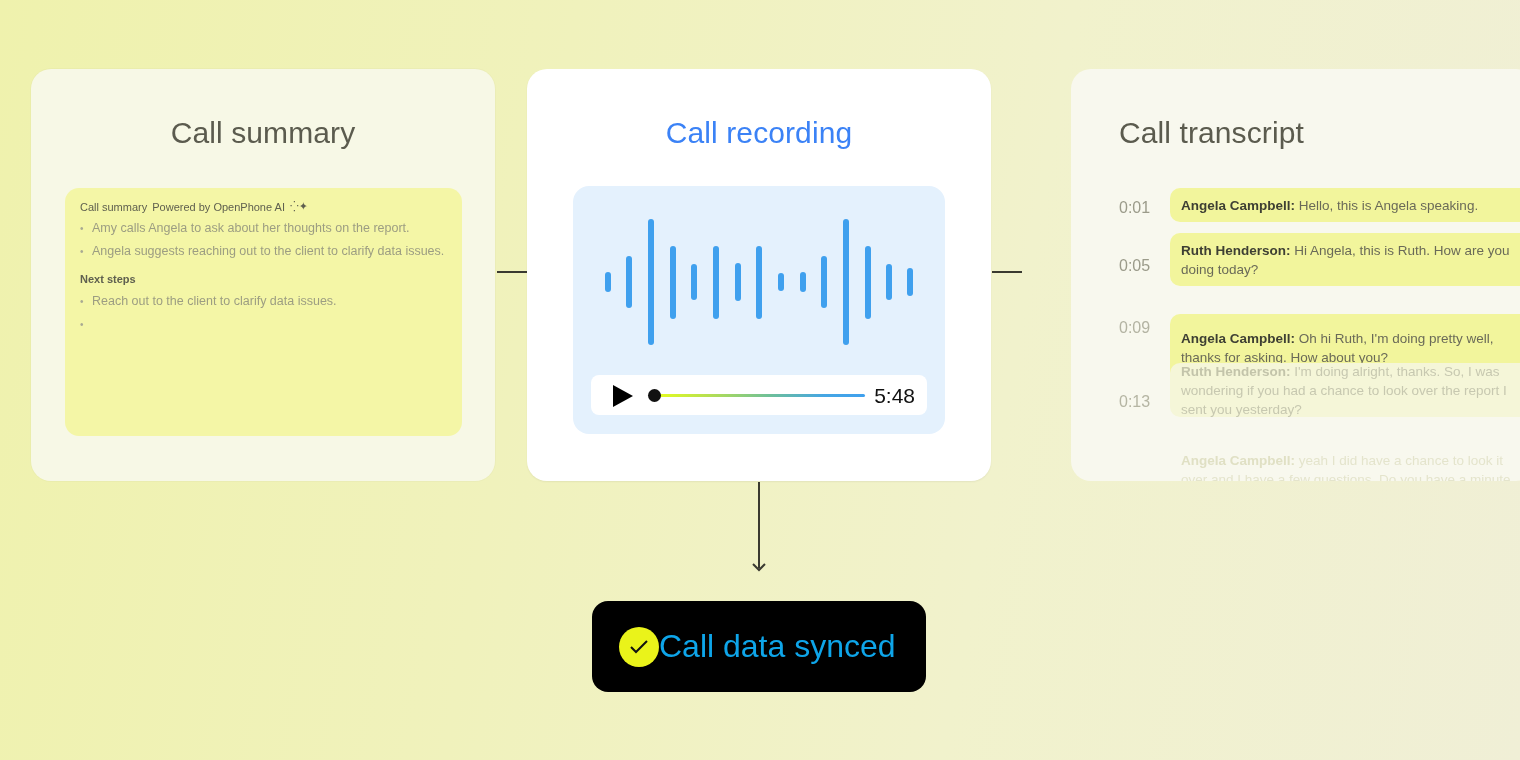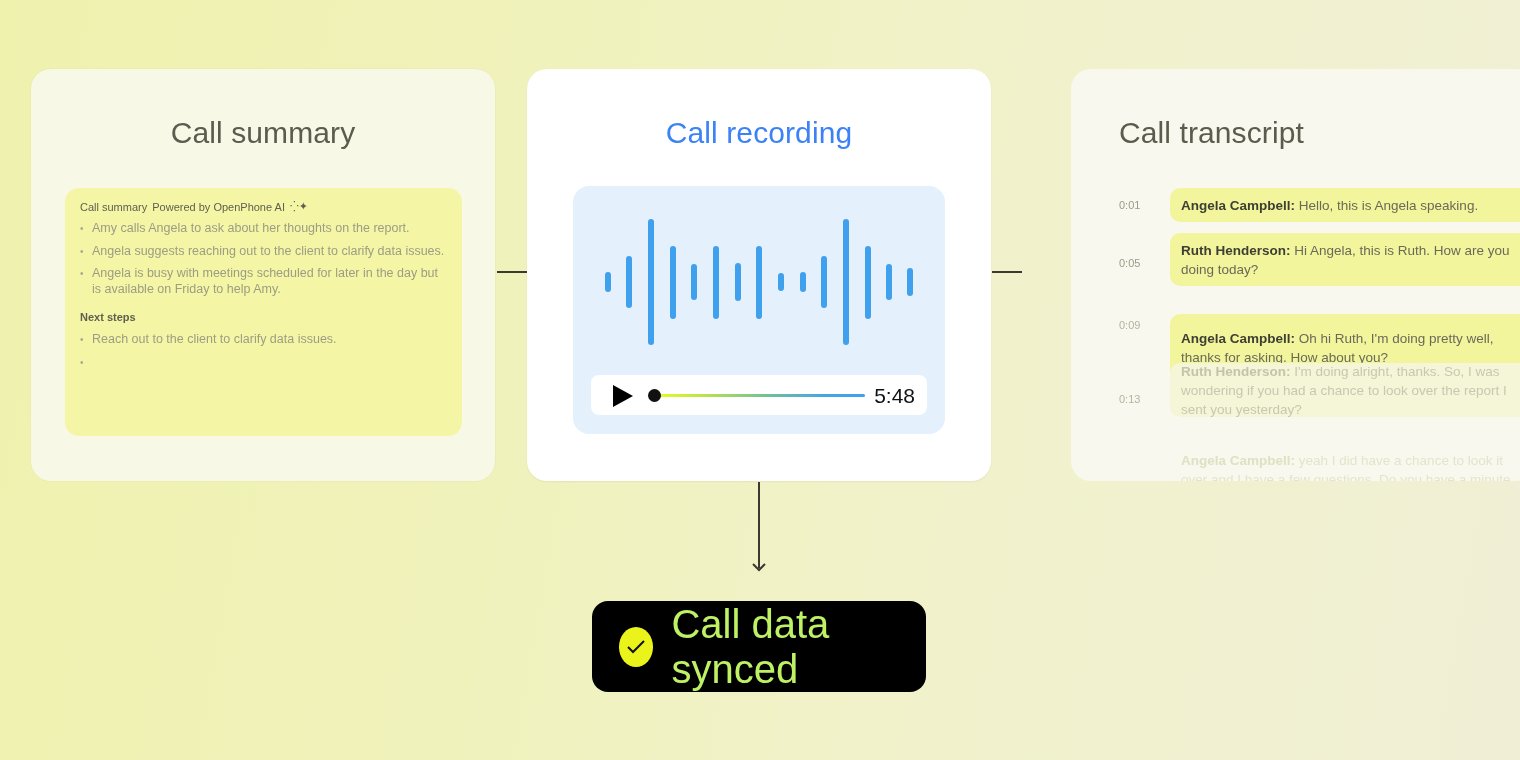--- a/index.html
+++ b/index.html
@@ -68,21 +68,21 @@
     width: 210px; height: 3px;
     border-radius: 2px;
     background: linear-gradient(90deg, #e7ff1c 0%, #b7e050 25%, #6dbf9a 55%, #46a6e3 80%, #3fa0ee 100%);
   }
   .knob { position: absolute; left: 57px; top: 14px; width: 13px; height: 13px; background: #111; border-radius: 50%; cursor: pointer; }
   .duration { position: absolute; right: 12px; top: 9px; font-size: 21px; color: #111; }
   
   #transcript-card { left: 1023px; background: #f8f8ee; width: 465px; margin-left: 48px; }
   #transcript-card .card-title { top: 47px; left: 48px; color: #5b5b4e; }
   .t-row { position: absolute; left: 0; width: 100%; }
-  .t-time { position: absolute; left: 48px; font-size: 11px; color: #9b9b8a; }
+  .t-time { position: absolute; left: 48px; font-size: 16px; color: #9b9b8a; }
   .t-bubble {
     position: absolute;
     left: 99px; right: 0;
     background: #f2f59c;
     border-radius: 10px 0 0 10px;
     padding: 0 16px 0 11px;
     font-size: 13.5px;
     line-height: 19px;
     color: #6a6a58;
     display: flex; align-items: center;
@@ -104,37 +104,36 @@
   .synced {
     position: absolute;
     left: 592px; top: 601px;
     width: 334px; height: 91px;
     background: #000;
     border-radius: 16px;
     display: flex; align-items: center;
     padding-left: 27px;
   }
   .check { width: 40px; height: 40px; background: #eaf31a; border-radius: 50%; display: flex; align-items: center; justify-content: center; }
-  .synced-label { color: #bef264; font-size: 40px; margin-left: 18px; }
+  .synced-label { color: #0ea5e9; font-size: 32px; }
 </style>
 </head>
 <body>
 
 <div class="card" id="summary-card">
   <div class="card-title">Call summary</div>
   <div class="summary-box">
     <div class="summary-head">
       <span>Call summary</span>
       <span>Powered by OpenPhone AI</span>
       <span class="sparkle">⁛✦</span>
     </div>
     <ul class="summary-list">
       <li>Amy calls Angela to ask about her thoughts on the report.</li>
       <li>Angela suggests reaching out to the client to clarify data issues.</li>
-      <li>Angela is busy with meetings scheduled for later in the day but is available on Friday to help Amy.</li>
     </ul>
     <div class="next-steps">Next steps</div>
     <ul class="summary-list">
       <li>Reach out to the client to clarify data issues.</li>
       <li></li>
     </ul>
   </div>
 </div>
 
 <div class="h-line" style="left:497px; width:30px;"></div>

